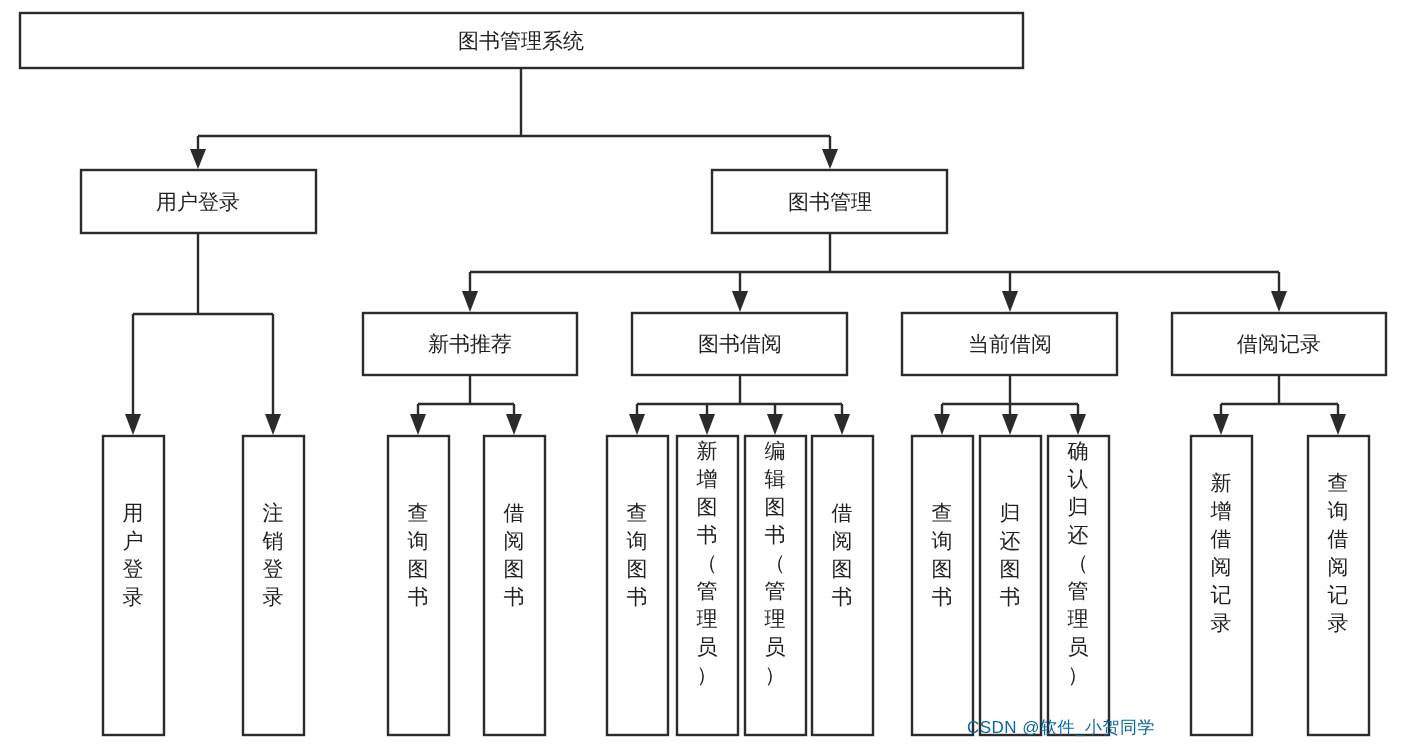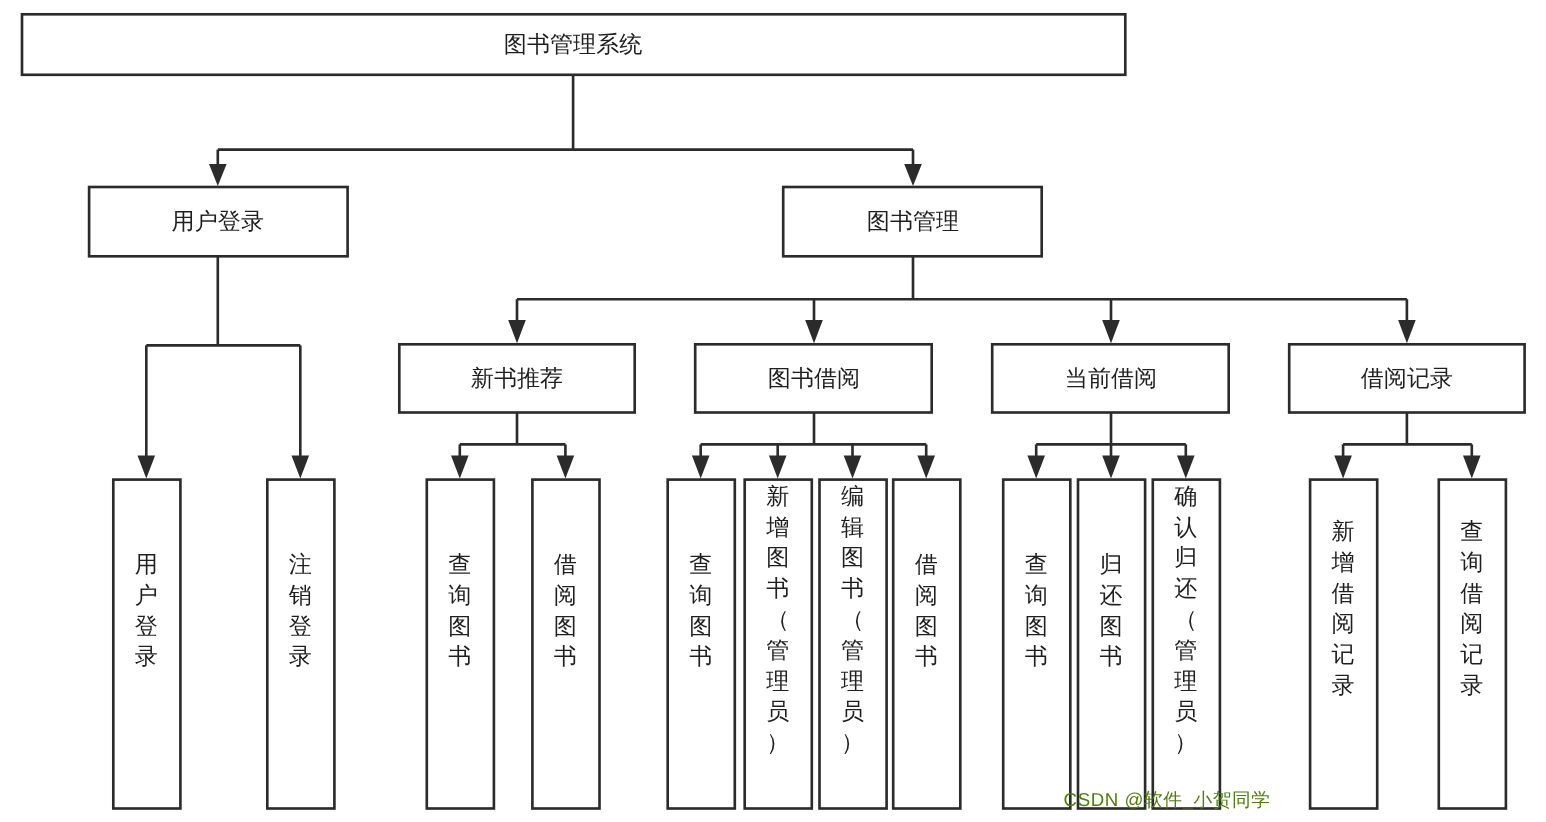--- a/index.html
+++ b/index.html
@@ -54,21 +54,21 @@
     font-size: 21px;
     fill: #1f1f1f;
     text-anchor: middle;
   }
   .watermark {
     position: absolute;
     right: 14px;
     bottom: 8px;
     font-family: "Liberation Sans", "DejaVu Sans", sans-serif;
     font-size: 17px;
-    color: #4d7c0f;
+    color: #0369a1;
     letter-spacing: 0.5px;
     white-space: nowrap;
     user-select: none;
   }
 </style>
 </head>
 <body>
 
 <div id="diagram-root">
 

